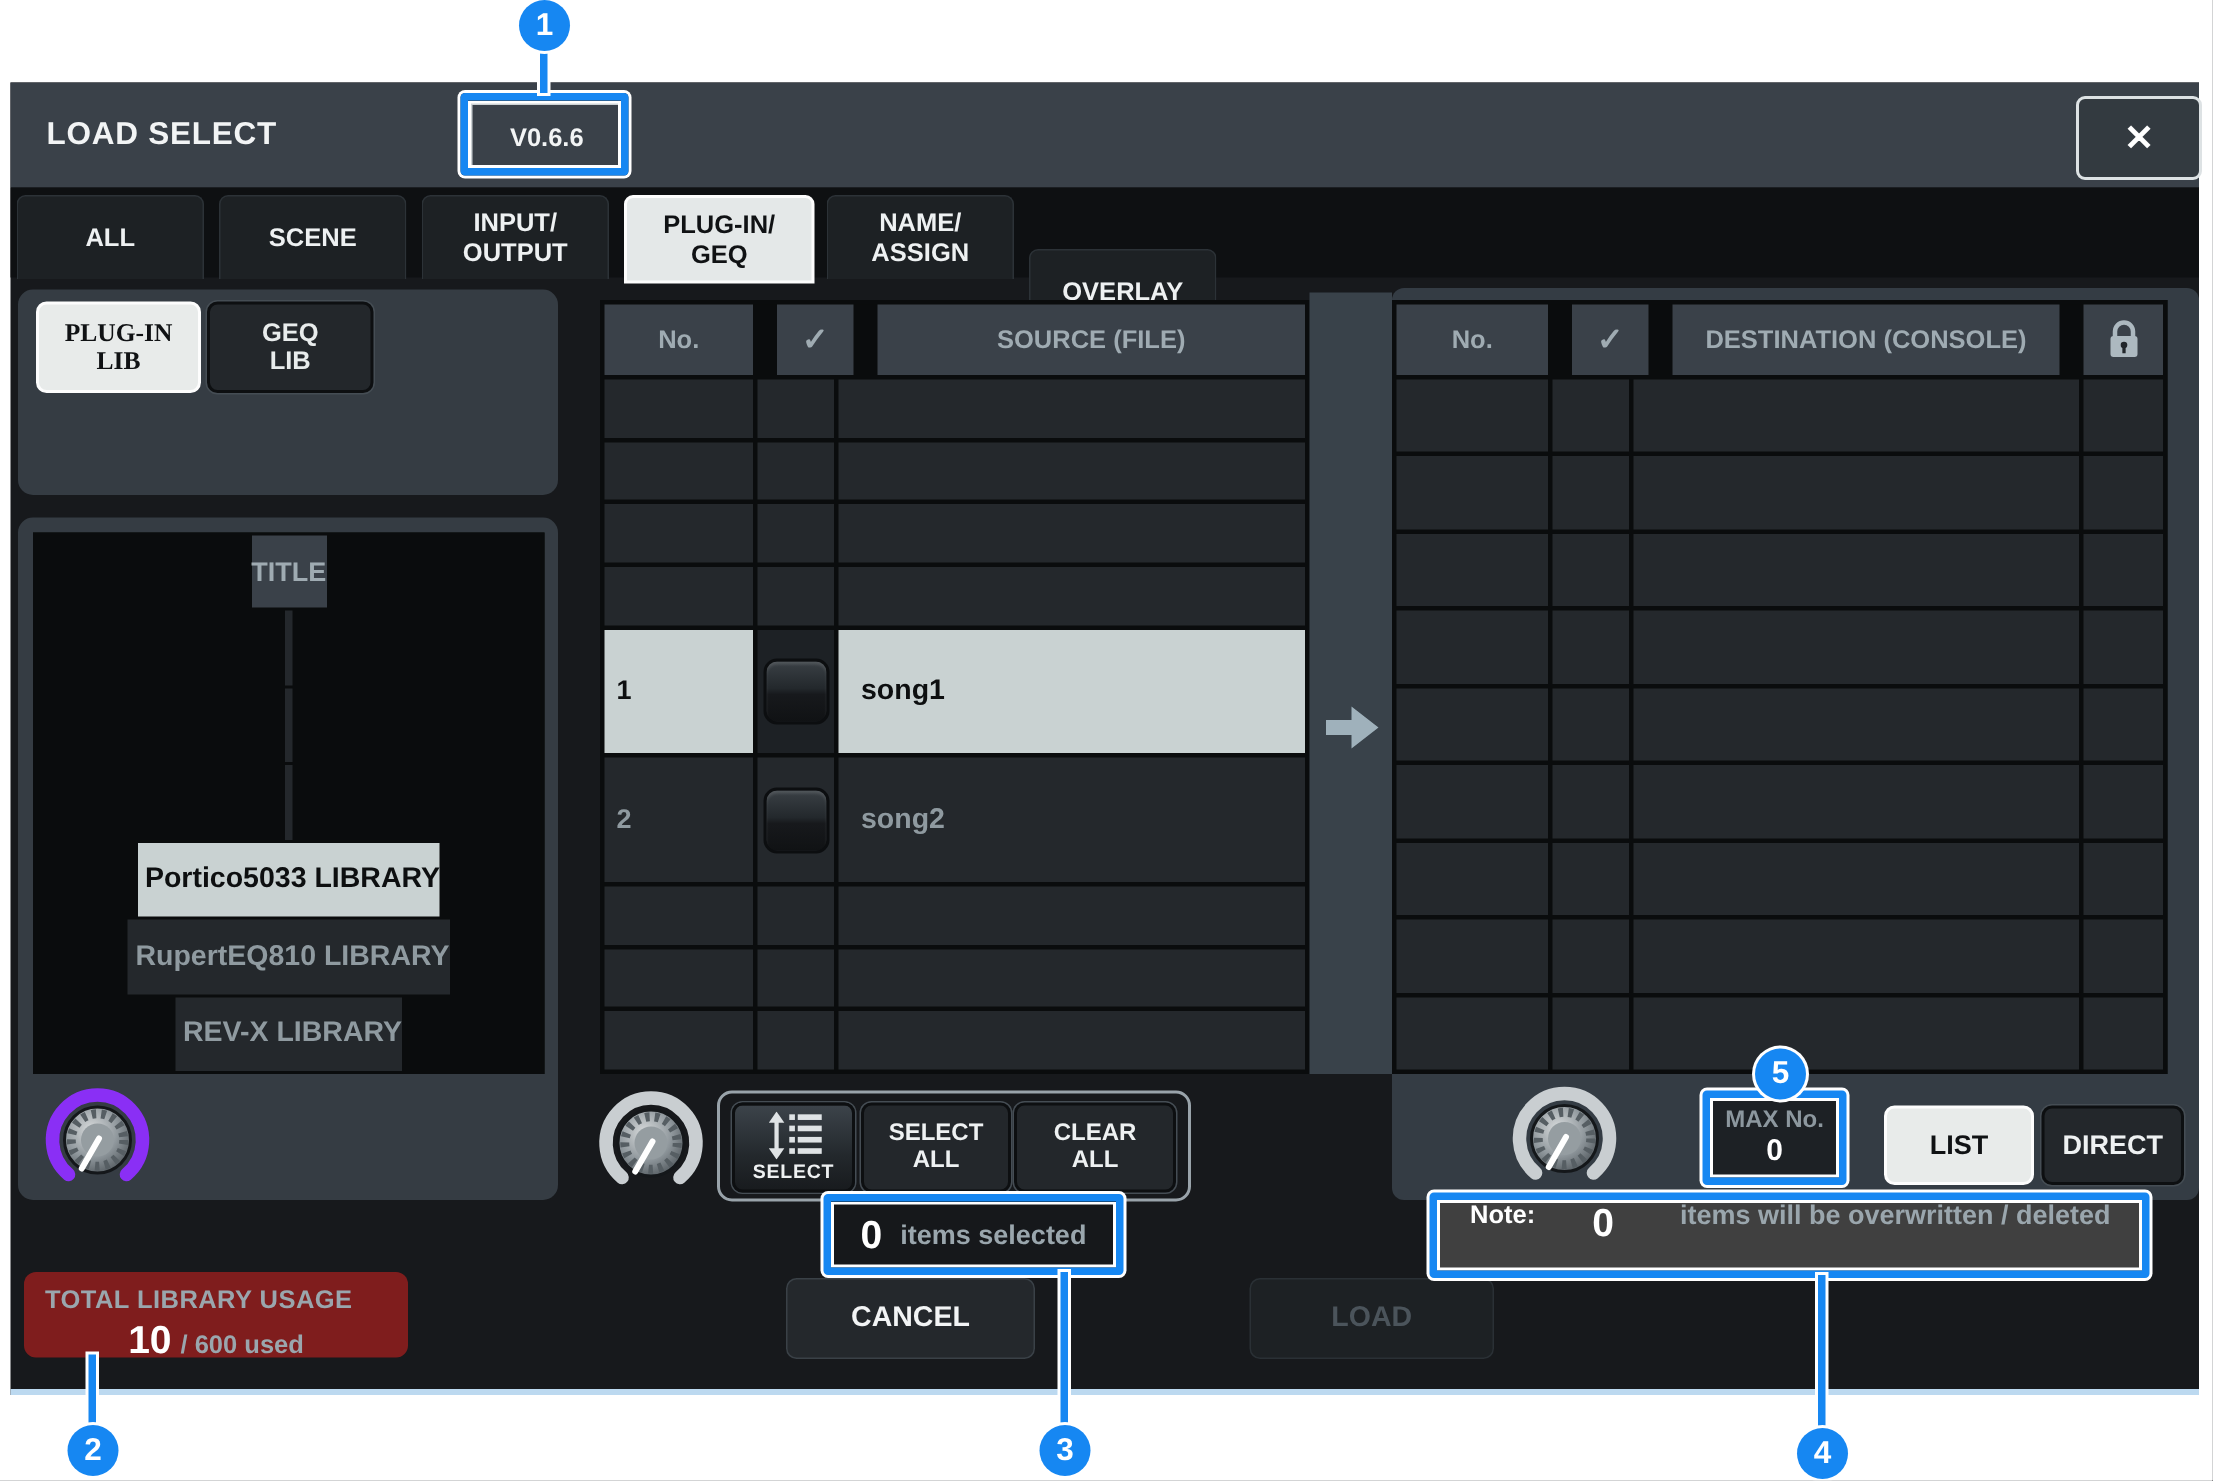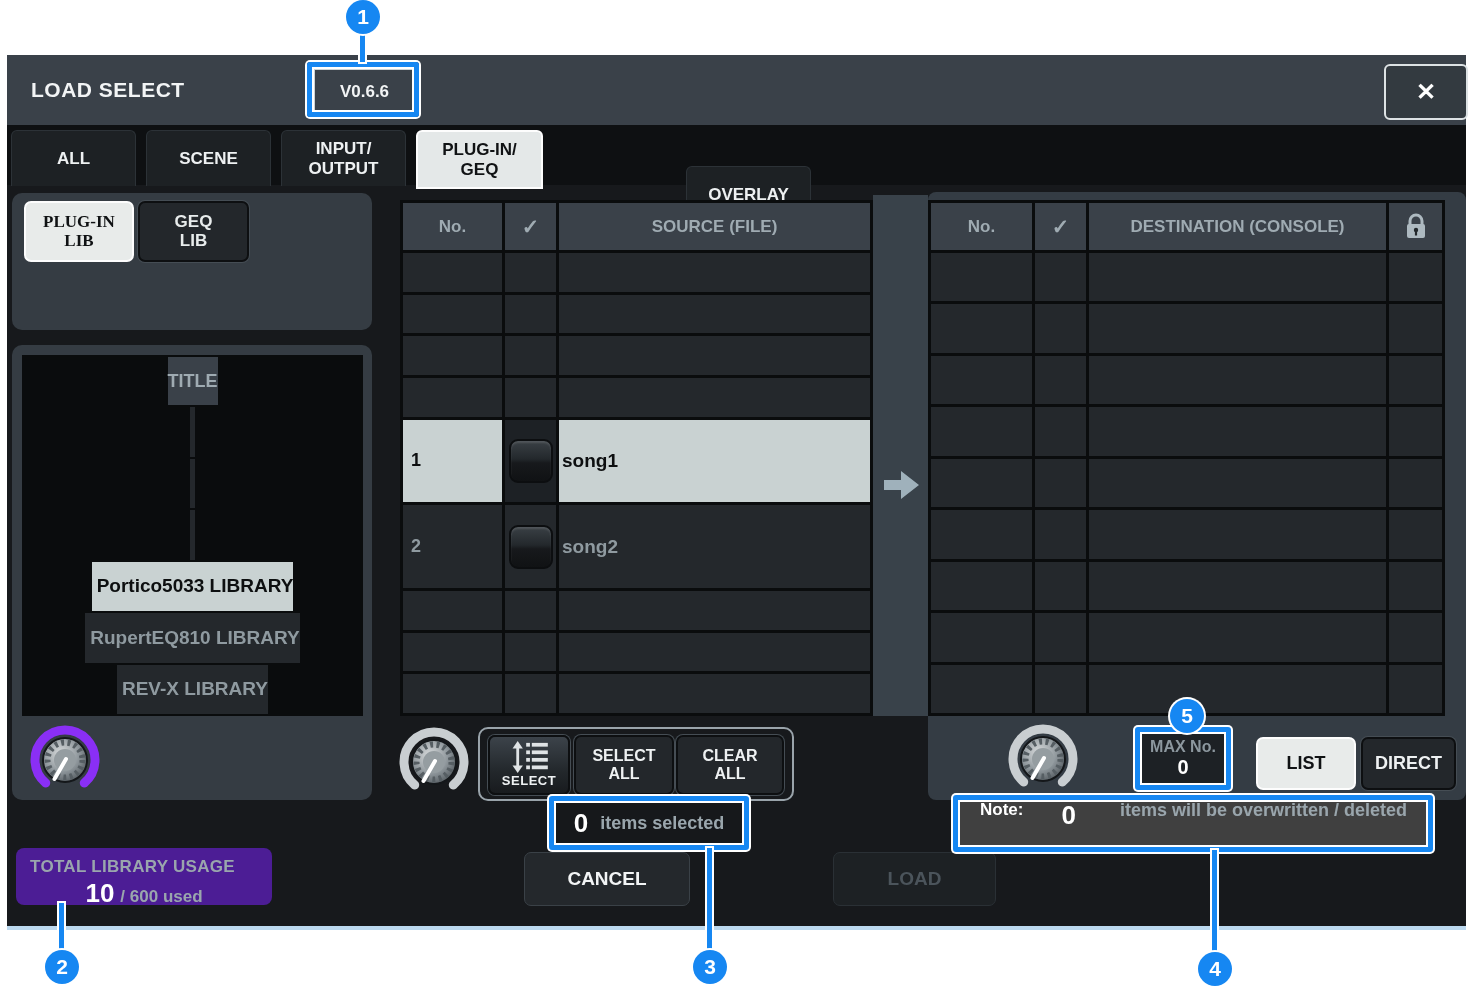--- a/index.html
+++ b/index.html
@@ -29,36 +29,36 @@
   .libtab{position:absolute;top:8px;height:57px;border-radius:7px;display:flex;align-items:center;justify-content:center;
           text-align:center;white-space:pre-line;line-height:1.1;font-size:17px;cursor:pointer;}
   .libtab.sel{background:#e8ebea;color:#101214;border:2px solid #fdfdfd;}
   .libtab.dim{background:#23272b;color:#e8ecec;border:2px solid #0d0f11;box-shadow:0 0 0 1px #454d54;}
 
   .title-list{display:flex;flex-direction:column;background:#0a0c0d;border:2px solid #0a0c0d;gap:2px;}
   .tl-head{height:48px;background:#3a4149;color:#9fabb2;font-size:18px;display:flex;align-items:center;justify-content:center;}
   .lrow{flex:1;background:#24282c;display:flex;align-items:center;padding-left:5px;font-size:19px;color:#8f9aa0;cursor:pointer;}
   .lrow.sel{background:#c9d2d2;color:#0d0f10;}
 
-  .usage-box{background:#4c1d95;border-radius:8px;color:#9aa6ad;}
+  .usage-box{background:#7f1d1d;border-radius:8px;color:#9aa6ad;}
   .usage-l1{margin:9px 0 0 14px;font-size:17px;letter-spacing:.3px;}
   .usage-l2{text-align:center;margin-top:1px;font-size:17px;}
   .usage-val{color:#ffffff;font-size:26px;margin-right:6px;}
 
   
   .tbl{display:flex;flex-direction:column;border:3px solid #0a0c0d;background:#0a0c0d;box-sizing:border-box;}
-  .thead{display:grid;height:47px;gap:3px;}
+  .thead{display:grid;height:47px;gap:16px;}
   .tbody{flex:1;display:grid;gap:3px;margin-top:3px;}
   .trow{display:grid;gap:3px;}
   .src-cols{grid-template-columns:99px 51px 1fr;}
   .dst-cols{grid-template-columns:101px 51px 1fr 53px;}
   .hcell{background:#3a4149;color:#9fabb2;font-size:17px;display:flex;align-items:center;justify-content:center;}
   .cell{background:#24282c;display:flex;align-items:center;overflow:hidden;}
   .no-cell{padding-left:8px;font-size:18px;color:#8f9aa0;}
-  .name-cell{padding-left:3px;font-size:19px;color:#8f9aa0;}
+  .name-cell{padding-left:15px;font-size:19px;color:#8f9aa0;}
   .trow.sel .cell{background:#c9d2d2;}
   .trow.sel .no-cell,.trow.sel .name-cell{color:#0d0f10;}
   .trow.sel .cell.chk-dark{background:#1d2125;}
   .checkbox{width:44px;height:44px;margin:auto;border-radius:9px;border:2px solid #0c0e10;box-sizing:border-box;
             background:linear-gradient(#3a4045 0%,#23282c 45%,#17191c 55%,#101214 100%);
             box-shadow:inset 0 2px 2px rgba(255,255,255,.12);cursor:pointer;}
 
   .gap-strip{background:#39424a;}
   .dest-panel{background:#343c44;border-radius:8px;}
 
@@ -105,20 +105,22 @@
       </div>
     </div>
 
     <div class="abs tabbar">
         <div class="tab" style="left: 4px;"><span>ALL</span></div>
         <div class="tab" style="left: 139px;"><span>SCENE</span></div>
         <div class="tab" style="left: 274px;"><span>INPUT/
 OUTPUT</span></div>
         <div class="tab sel" style="left: 409px;"><span>PLUG-IN/
 GEQ</span></div>
+        <div class="tab" style="left: 544px;"><span>NAME/
+ASSIGN</span></div>
         <div class="tab" style="left: 679px; margin-top: 36px;"><span>OVERLAY</span></div>
       </div>
 
     <div class="abs panel" style="left:5px;top:138px;width:360px;height:137px;">
       <div class="libtab sel" style="left:12px;width:106px;font-family:Liberation Serif, serif;">
         <span style="white-space:pre-line;">PLUG-IN
 LIB</span>
       </div>
       <div class="libtab dim" style="left:126px;width:107px;">
         <span style="white-space:pre-line;">GEQ

